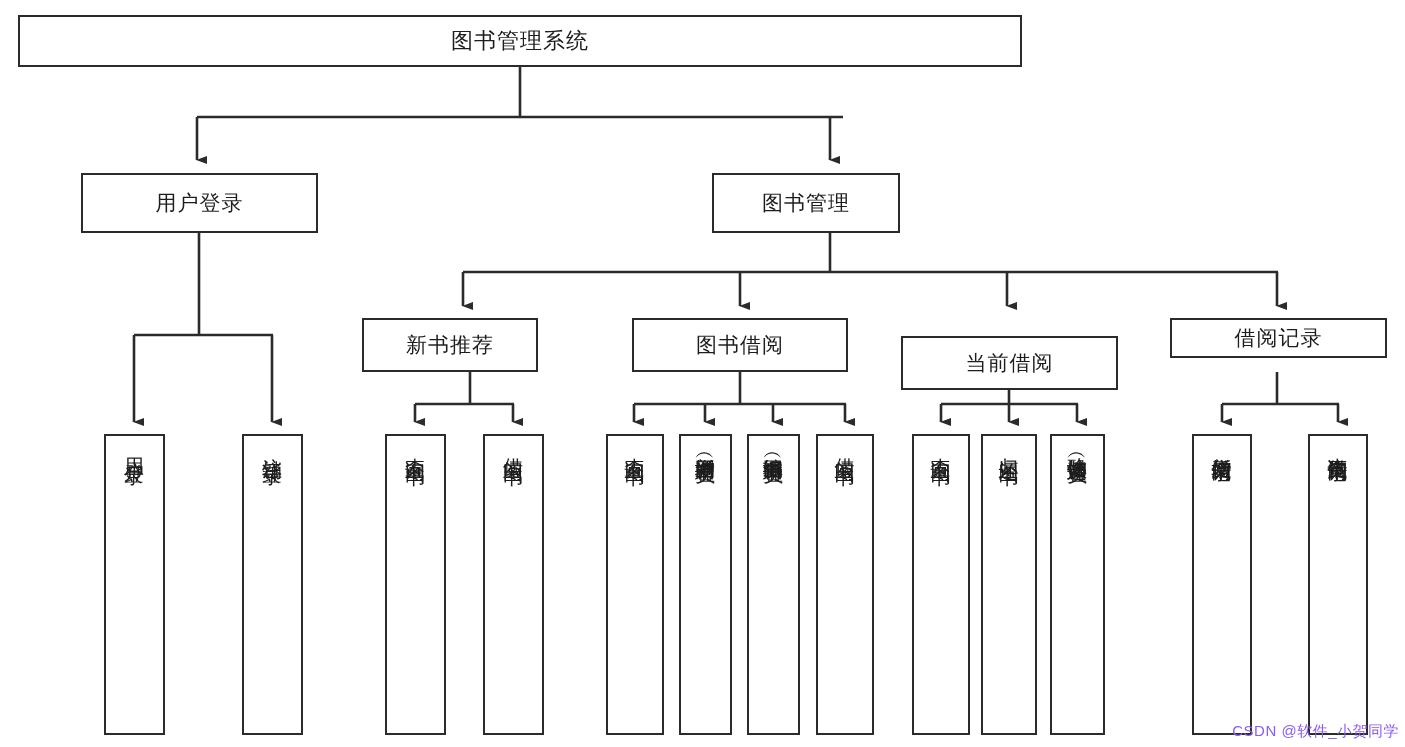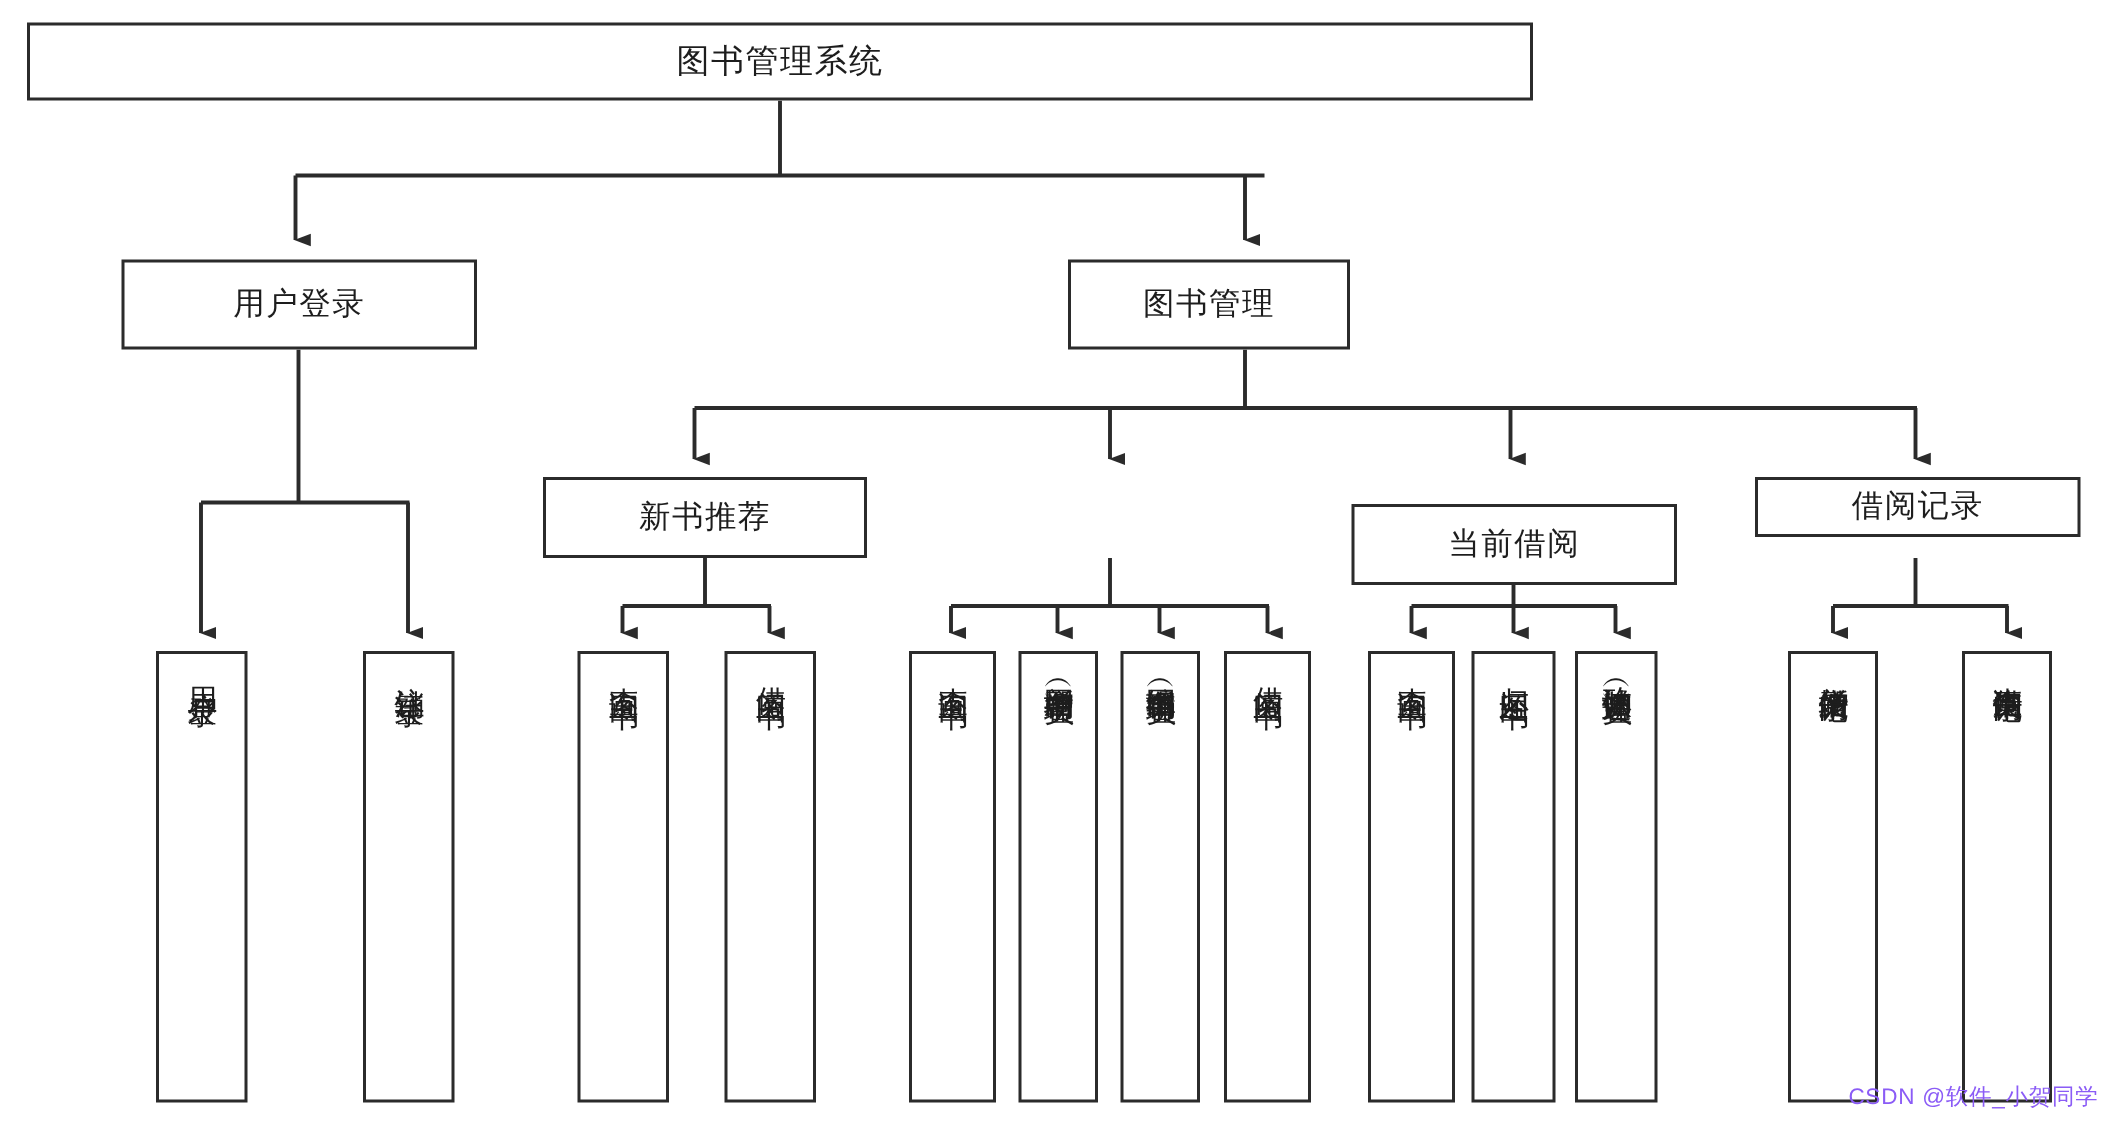--- a/index.html
+++ b/index.html
@@ -35,20 +35,21 @@
     align-items: center;
     justify-content: center;
     color: #1d1d1d;
     z-index: 2;
   }
   .node-label {
     display: block;
     text-align: left;
     line-height: 1.08;
     letter-spacing: 0.5px;
+    font-family: Liberation Serif, serif;
   }
   
   .node.horiz .node-label {
     font-size: 21px;
     letter-spacing: 1px;
   }
   .node.root .node-label {
     font-size: 22px;
   }
   
@@ -138,22 +139,25 @@
     <span class="node-label">图书管理系统</span>
   </div>
 
   <div class="node horiz" style="left:81px; top:173px; width:237px; height:60px;">
     <span class="node-label">用户登录</span>
   </div>
   <div class="node horiz" style="left:712px; top:173px; width:188px; height:60px;">
     <span class="node-label">图书管理</span>
   </div>
 
-  <div class="node horiz" style="left:362px; top:318px; width:216px; height:54px;">
+  <div class="node horiz" style="left:362px; top:318px; width:176px; height:54px;">
     <span class="node-label">新书推荐</span>
+  </div>
+  <div class="node horiz" style="left:632px; top:318px; width:216px; height:54px;">
+    <span class="node-label">图书借阅</span>
   </div>
   <div class="node horiz" style="left:901px; top:336px; width:217px; height:54px;">
     <span class="node-label">当前借阅</span>
   </div>
   <div class="node horiz" style="left:1170px; top:318px; width:217px; height:40px;">
     <span class="node-label">借阅记录</span>
   </div>
 
   <div class="node vert" style="left:104px; top:434px; width:61px; height:301px;">
     <span class="node-label">用户登录</span>

